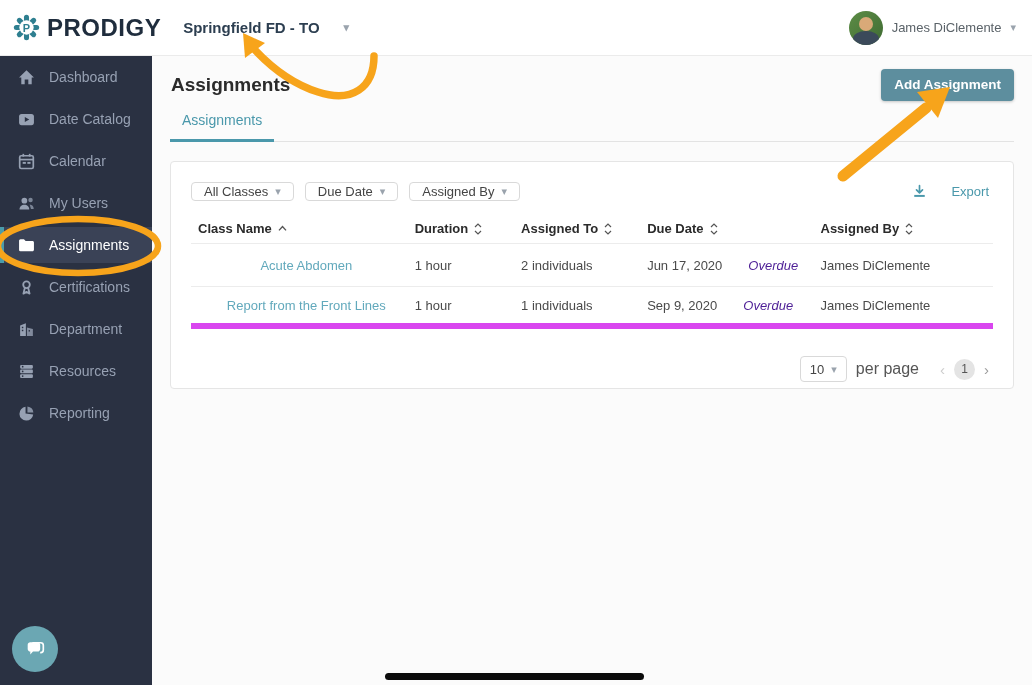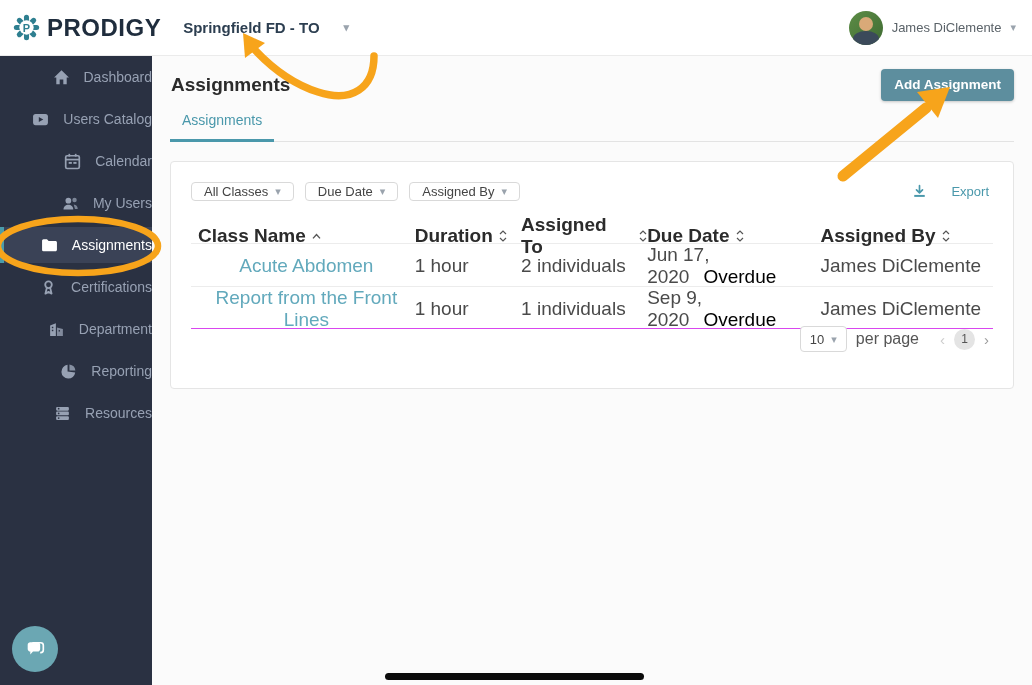--- a/index.html
+++ b/index.html
@@ -39,21 +39,21 @@
   }
   .user-name { font-size:13px; color:#5a6268; }
 
   
   .sidebar {
     position:absolute; left:0; top:56px; width:152px; height:629px;
     background:#2a3142;
   }
   .nav-item {
     height:42px; display:flex; align-items:center; gap:14px; padding-left:18px;
-    color:#97a1b3; font-size:14px; cursor:pointer;justify-content:flex-end;
+    color:#97a1b3; font-size:14px; cursor:pointer;
   }
   .nav-item svg { width:17px; height:17px; flex:0 0 17px; }
   .nav-item.active {
     background:#3a4256; color:#ffffff;
     border-left:4px solid #4a9cab; padding-left:14px;
     margin-top:3px; margin-bottom:3px; height:36px;
   }
 
   
   .main { position:absolute; left:152px; top:56px; right:0; bottom:0; padding:18px 18px 0 18px; }
@@ -79,35 +79,35 @@
     border:1px solid #d9d9d9; background:#fff; border-radius:4px;
     font-size:13px; color:#444; padding:0 12px; height:19px; line-height:25px;
     margin-right:11px; cursor:pointer; display:flex; align-items:center; gap:7px;
     font-family:"Liberation Sans", sans-serif;
   }
   .export-link {
     margin-left:auto; display:flex; align-items:center; gap:24px;
     color:#4a98ab; font-size:13px; cursor:pointer; padding-right:4px;
   }
 
-  .table { margin-top:13px; font-size:19px; }
+  .table { margin-top:13px; font-size:13px; }
   .t-row {
     display:grid; grid-template-columns:27.5% 13.5% 16% 22% 21%;
     align-items:center; padding:0 7px;
   }
   .t-head { font-weight:bold; color:#2b2b2b; height:29px; }
   .t-head .th { display:flex; align-items:center; gap:6px; cursor:pointer; }
   .t-body-row { height:43px; border-top:1px solid #ececec; color:#4a4a4a; }
-  .t-body-row:last-of-type { border-bottom:1px solid #d946ef; }
+  .t-body-row:last-of-type { border-bottom:6px solid #d946ef; }
   .link { color:#62a9bc; cursor:pointer;text-align:center; }
-  .overdue { color:#000000; margin-left:14px; }
+  .overdue { color:#4c1d95; margin-left:26px;font-style:italic; }
   .sort-ic { display:inline-flex; }
 
   .pagination {
-    position:absolute; right:24px; top:164px;
+    position:absolute; right:24px; top:194px;
     display:flex; align-items:center; gap:9px;
   }
   .page-size {
     border:1px solid #d9d9d9; border-radius:4px; height:26px; padding:0 9px;
     display:flex; align-items:center; gap:7px; font-size:13px; color:#444;
     background:#fff; cursor:pointer;
   }
   .per-page { font-size:16px; color:#555; margin-right:12px; }
   .pg-prev { color:#cccccc; font-size:15px; cursor:pointer; }
   .pg-next { color:#9b9b9b; font-size:15px; cursor:pointer; }
@@ -165,21 +165,21 @@
     <svg viewBox="0 0 16 16" fill="currentColor">
         <path d="M8 1.2 15 8h-2.1v6.3H9.7V9.8H6.3v4.5H3.1V8H1z"></path>
       </svg>
     <span>Dashboard</span>
   </div>
   <div class="nav-item">
     <svg viewBox="0 0 16 16">
         <rect x="1" y="2.8" width="14" height="10.5" rx="2.4" fill="currentColor"></rect>
         <path d="M6.4 5.6v4.8l4.2-2.4z" fill="#2a3142"></path>
       </svg>
-    <span>Users Catalog</span>
+    <span>Date Catalog</span>
   </div>
   <div class="nav-item">
     <svg viewBox="0 0 16 16">
         <rect x="1.6" y="2.6" width="12.8" height="12" rx="1.4" fill="none" stroke="currentColor" stroke-width="1.6"></rect>
         <line x1="1.6" y1="6.2" x2="14.4" y2="6.2" stroke="currentColor" stroke-width="1.6"></line>
         <line x1="5" y1=".8" x2="5" y2="3.4" stroke="currentColor" stroke-width="1.6"></line>
         <line x1="11" y1=".8" x2="11" y2="3.4" stroke="currentColor" stroke-width="1.6"></line>
         <rect x="4.4" y="8.4" width="3" height="1.8" fill="currentColor"></rect>
         <rect x="8.8" y="8.4" width="3" height="1.8" fill="currentColor"></rect>
       </svg>
@@ -212,35 +212,35 @@
         <path d="M2 14.2V4.3L7.4 2v12.2z"></path>
         <path d="M8.4 14.2V6.2l5.6 1.4v6.6z" opacity=".8"></path>
         <rect x="3.6" y="5.4" width="1.4" height="1.4" fill="#2a3142"></rect>
         <rect x="3.6" y="8.2" width="1.4" height="1.4" fill="#2a3142"></rect>
         <rect x="10" y="8.6" width="1.3" height="1.3" fill="#2a3142"></rect>
       </svg>
     <span>Department</span>
   </div>
   <div class="nav-item">
     <svg viewBox="0 0 16 16" fill="currentColor">
-        <path d="M7.1 1.7a6.5 6.5 0 1 0 7.2 7.2L7.1 8z"></path>
-        <path d="M8.9 1.5a6.5 6.5 0 0 1 5.6 5.6H8.9z" opacity=".85"></path>
-      </svg>
-    <span>Reporting</span>
-  </div>
-  <div class="nav-item">
-    <svg viewBox="0 0 16 16" fill="currentColor">
         <rect x="2" y="1.8" width="12" height="3.5" rx="1"></rect>
         <rect x="2" y="6.2" width="12" height="3.5" rx="1"></rect>
         <rect x="2" y="10.6" width="12" height="3.5" rx="1"></rect>
         <circle cx="4.4" cy="3.5" r=".8" fill="#2a3142"></circle>
         <circle cx="4.4" cy="7.9" r=".8" fill="#2a3142"></circle>
         <circle cx="4.4" cy="12.3" r=".8" fill="#2a3142"></circle>
       </svg>
     <span>Resources</span>
+  </div>
+  <div class="nav-item">
+    <svg viewBox="0 0 16 16" fill="currentColor">
+        <path d="M7.1 1.7a6.5 6.5 0 1 0 7.2 7.2L7.1 8z"></path>
+        <path d="M8.9 1.5a6.5 6.5 0 0 1 5.6 5.6H8.9z" opacity=".85"></path>
+      </svg>
+    <span>Reporting</span>
   </div>
 </div>
 
 <div class="main">
   <button class="add-btn">Add Assignment</button>
 
   <h1 class="page-title">Assignments</h1>
 
   <div class="tabs">
     <div class="tab active">Assignments</div>

